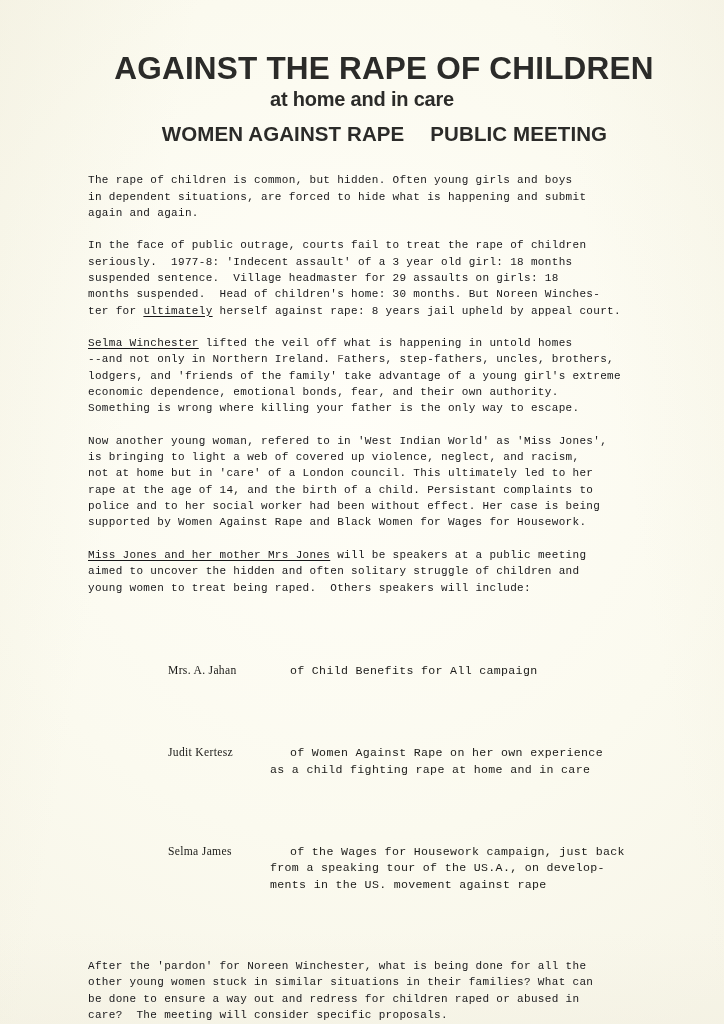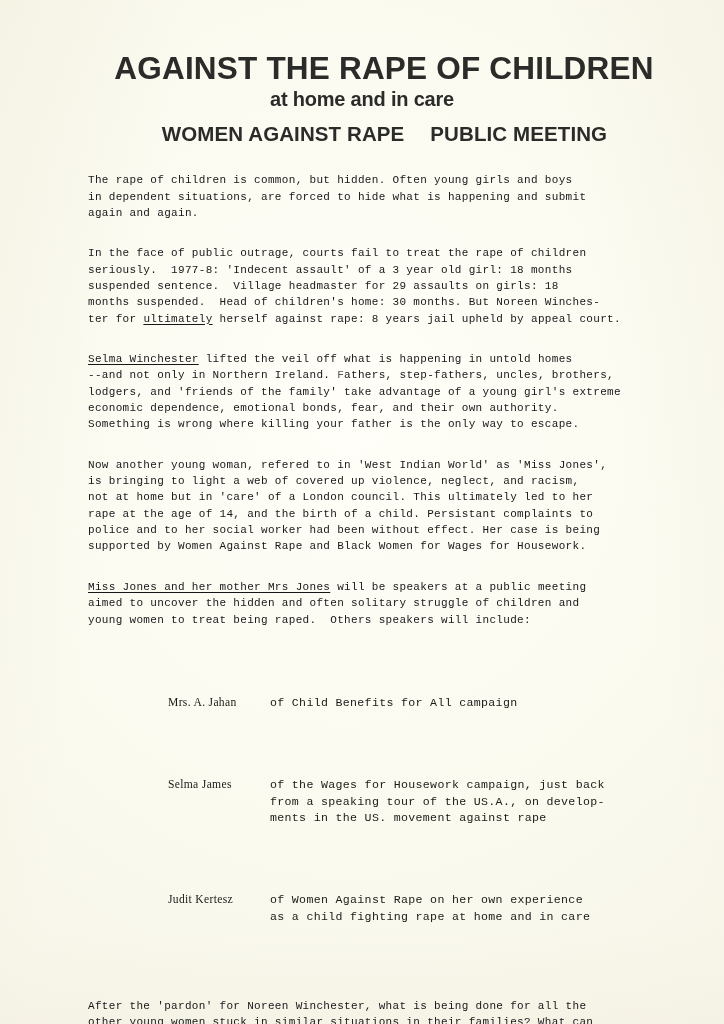--- a/index.html
+++ b/index.html
@@ -83,21 +83,21 @@
   
   .body-block {
     font-size: 11px;
     line-height: 16.35px;
     letter-spacing: 0.32px;
     color: #17171a;
     padding-left: 88px;
     padding-right: 92px;
     white-space: pre-wrap;
   }
-  .para { margin-top: 24px; }
+  .para { margin-top: 16px; }
   .para.first { margin-top: 26px; }
 
   .u {
     text-decoration: underline;
     text-underline-offset: 2px;
   }
   .faded { color: #555550; }
 
   
   .speakers {
@@ -109,21 +109,21 @@
   }
   .speaker-row { margin-top: 17px; }
   .speaker-row.first { margin-top: 18px; }
   .sp-name {
     display: inline-block;
     width: 102px;
     padding-left: 80px;
     box-sizing: content-box;
     font-family: Liberation Serif, serif;
   }
-  .sp-body { display: inline-block; vertical-align: top; }
+  .sp-body { display: inline-block; vertical-align: top; margin-left: 20px; }
   .sp-cont { display: block; padding-left: 182px; }
 </style>
 </head>
 <body>
 
 <div class="sheet">
   <div class="content">
 
     <div class="display hl-1">AGAINST THE RAPE OF CHILDREN</div>
     <div class="display hl-2">at home and in care</div>
@@ -157,24 +157,24 @@
 supported by Women Against Rape and Black Women for Wages for Housework.</div>
 
     <div class="body-block para"><span class="u">Miss Jones and her mother Mrs Jones</span><span> will be speakers at a public meeting
 aimed to uncover the hidden and often solitary struggle of children and
 young women to treat being raped.  Others speakers will include:</span></div>
 
     <div class="speakers">
 
       <div class="speaker-row first"><span class="sp-name">Mrs. A. Jahan</span><span class="sp-body">of Child Benefits for All campaign</span></div>
 
+      <div class="speaker-row"><span class="sp-name">Judit Kertesz</span><span class="sp-body">of Women Against Rape on her own experience</span><span class="sp-cont">as a child fighting rape at home and in care</span></div>
+
       <div class="speaker-row"><span class="sp-name">Selma James</span><span class="sp-body">of the Wages for Housework campaign, just back</span><span class="sp-cont">from a speaking tour of the US.A., on develop-
 ments in the US. movement against rape</span></div>
-
-      <div class="speaker-row"><span class="sp-name">Judit Kertesz</span><span class="sp-body">of Women Against Rape on her own experience</span><span class="sp-cont">as a child fighting rape at home and in care</span></div>
 
     </div>
 
     <div class="body-block para">After the 'pardon' for Noreen Winchester, what is being done for all the
 other young women stuck in similar situations in their families? What can
 be done to ensure a way out and redress for children raped or abused in
 care?  The meeting will consider specific proposals.</div>
 
   </div>
 </div>

